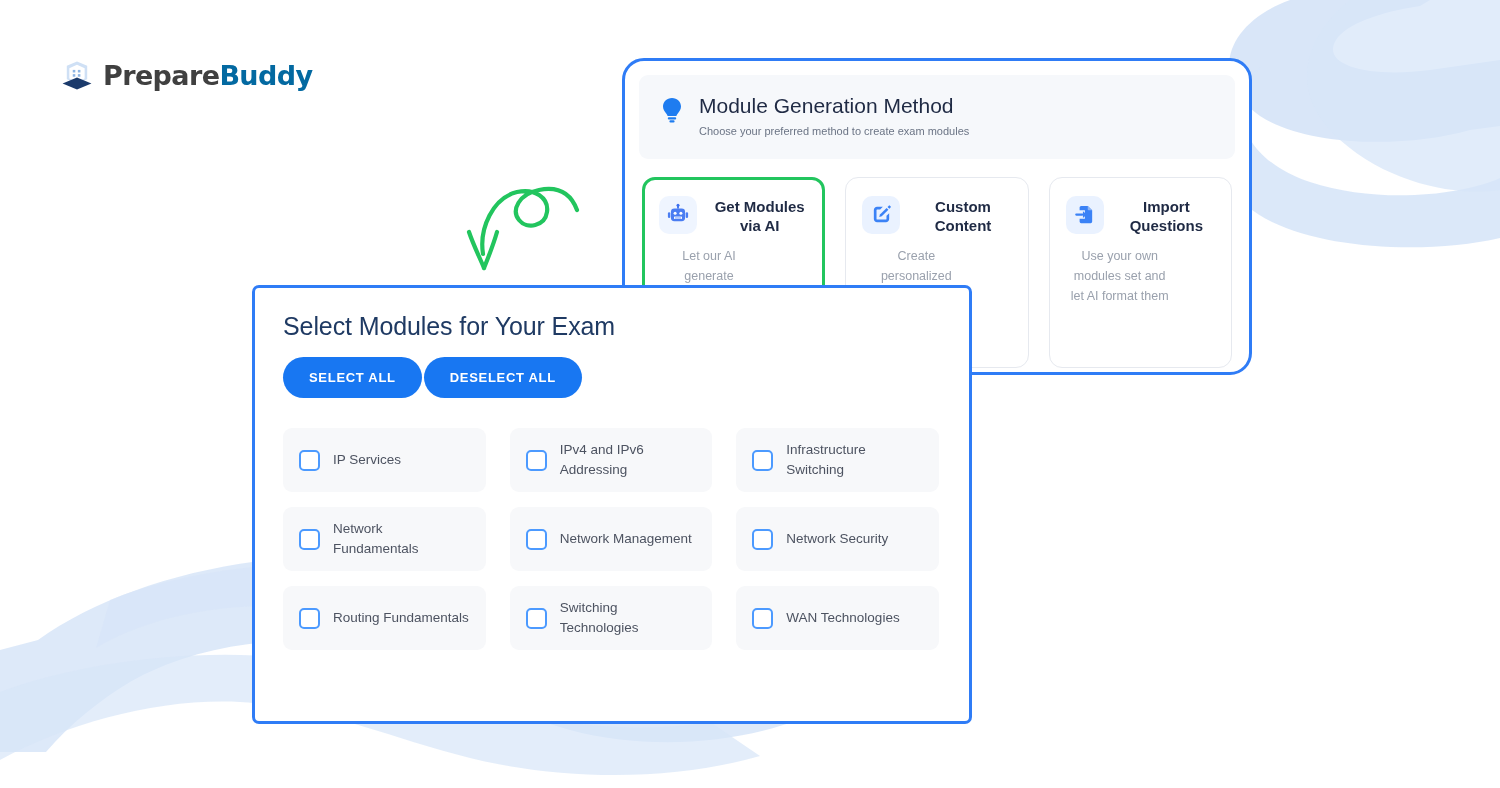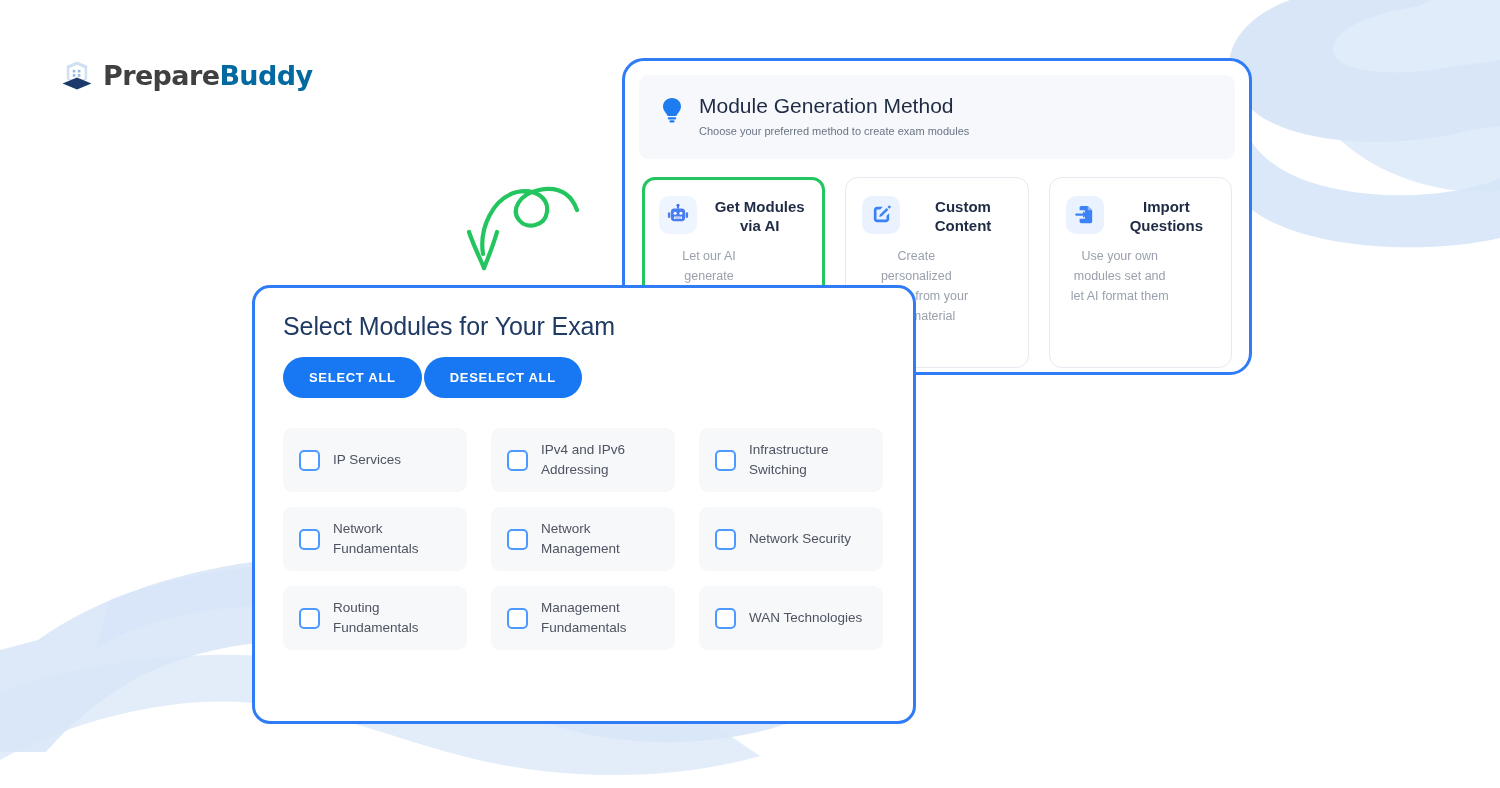--- a/index.html
+++ b/index.html
@@ -128,24 +128,24 @@
     line-height: 1.62;
     max-width: 108px;
   }
   .mcard.selected .mcard-desc { max-width: 100px; }
 
   
   .modules-panel {
     position: absolute;
     left: 252px;
     top: 285px;
-    width: 664px;
+    width: 720px;
     height: 439px;
     border: 3px solid #2f7cf6;
-    border-radius: 18px;
+    border-radius: 7px;
     background: #ffffff;
     z-index: 4;
     padding: 24px 30px 24px 28px;
   }
   .panel-title {
     font-size: 25px;
     color: #1f3a63;
     font-weight: normal;
     letter-spacing: -0.1px;
     margin-bottom: 16px;
@@ -360,21 +360,21 @@
     <div class="module-item">
       <span class="chk"></span>
       <span class="module-label">Network Security</span>
     </div>
     <div class="module-item">
       <span class="chk"></span>
       <span class="module-label">Routing Fundamentals</span>
     </div>
     <div class="module-item">
       <span class="chk"></span>
-      <span class="module-label">Management Fundamentals</span>
+      <span class="module-label">Switching Technologies</span>
     </div>
     <div class="module-item">
       <span class="chk"></span>
       <span class="module-label">WAN Technologies</span>
     </div>
   </div>
 </section>
 
 <svg class="arrow-annot" viewBox="0 0 145 105">
   <g fill="none" stroke="#22c55e" stroke-width="4.2" stroke-linecap="round">

